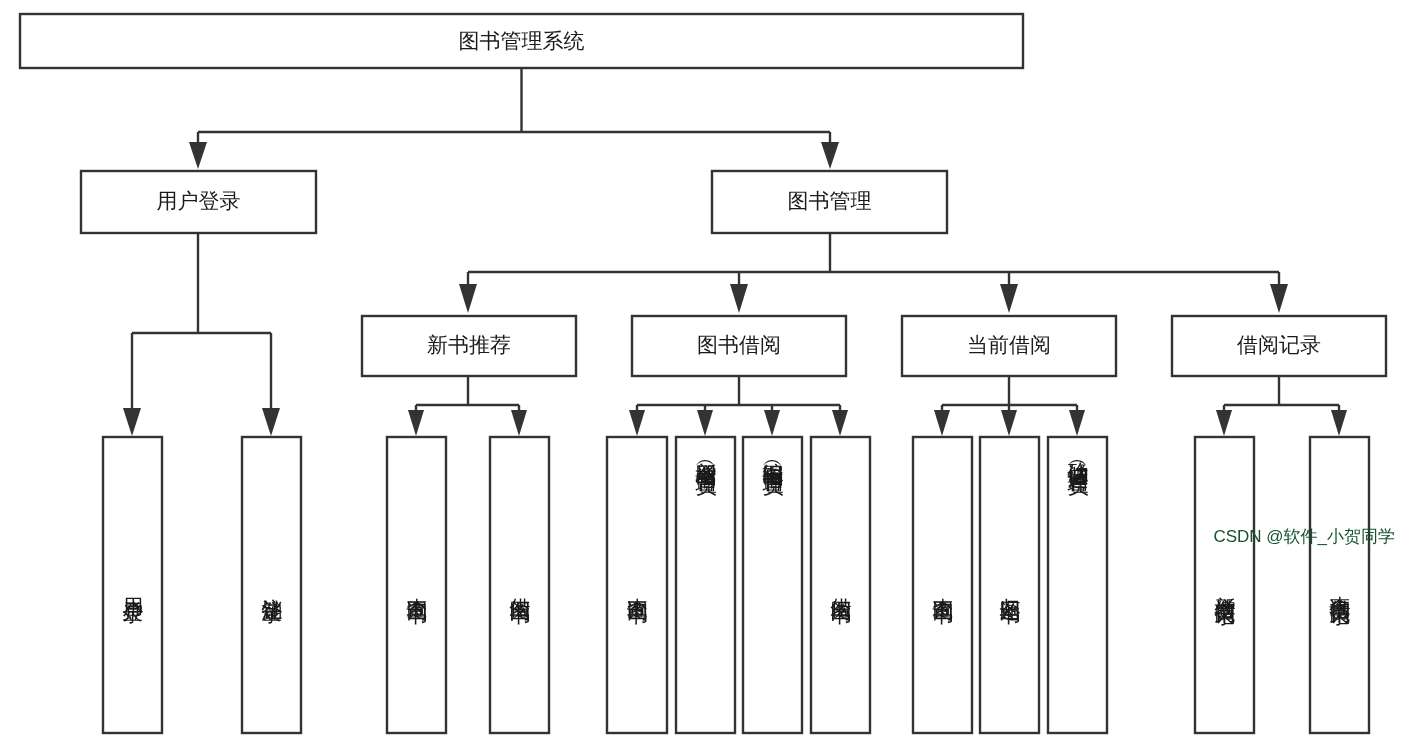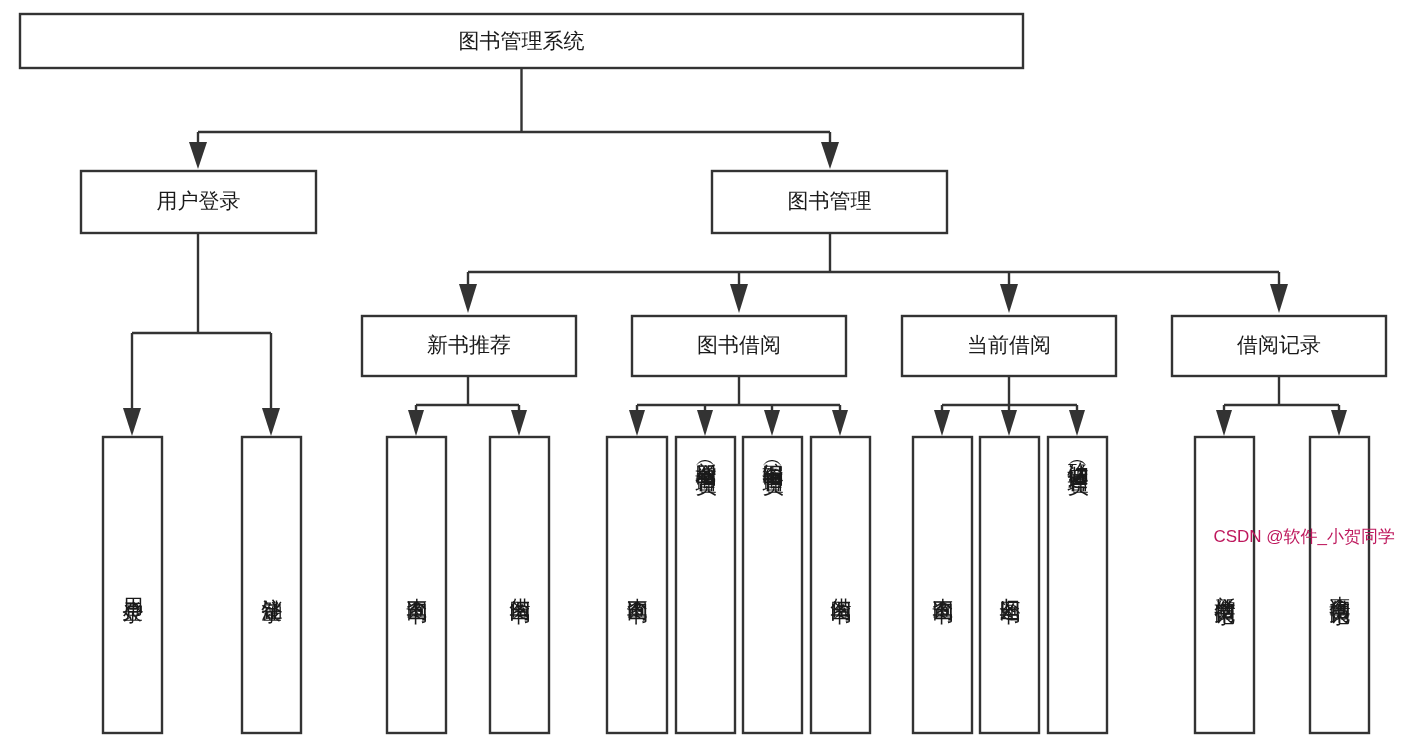--- a/index.html
+++ b/index.html
@@ -63,21 +63,21 @@
     letter-spacing: 2px;
     white-space: nowrap;
     text-align: center;
   }
   .watermark {
     position: absolute;
     right: 10px;
     bottom: 6px;
     font-family: "Liberation Sans", "DejaVu Sans", sans-serif;
     font-size: 17px;
-    color: #be185d;
+    color: #14532d;
     white-space: nowrap;
     pointer-events: none;
   }
 </style>
 </head>
 <body>
 
 <div id="diagram-root">
 
   <svg class="diagram" viewBox="0 0 1405 747" xmlns="http://www.w3.org/2000/svg">

